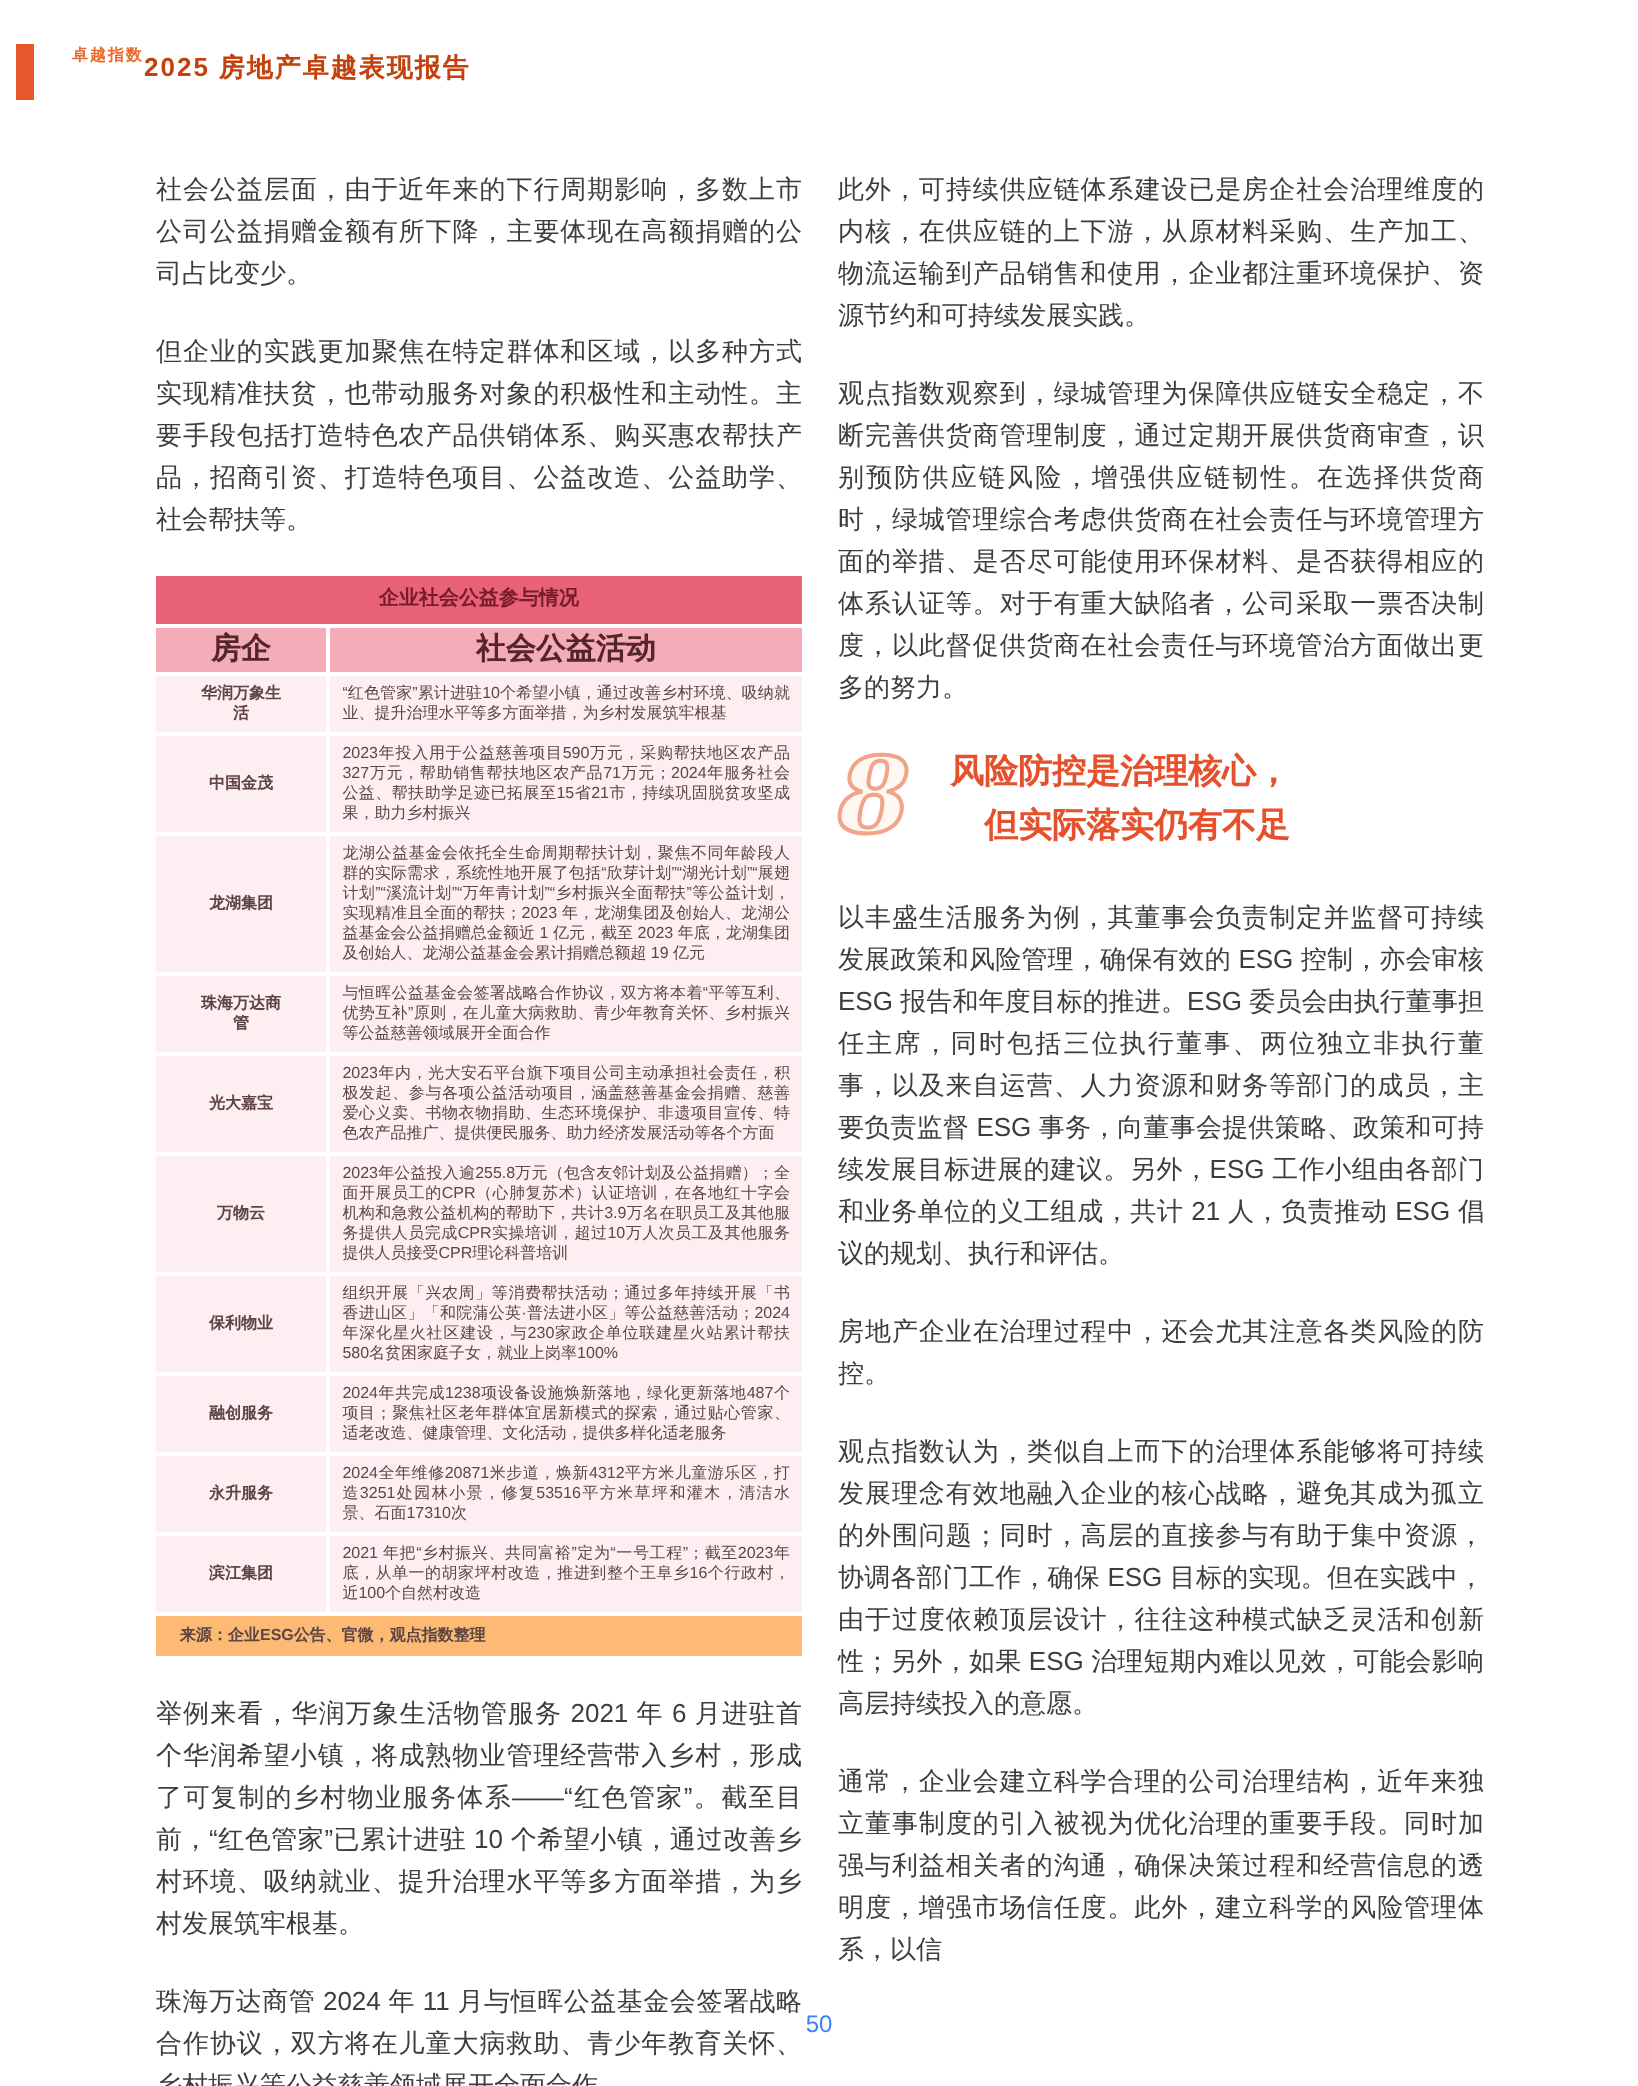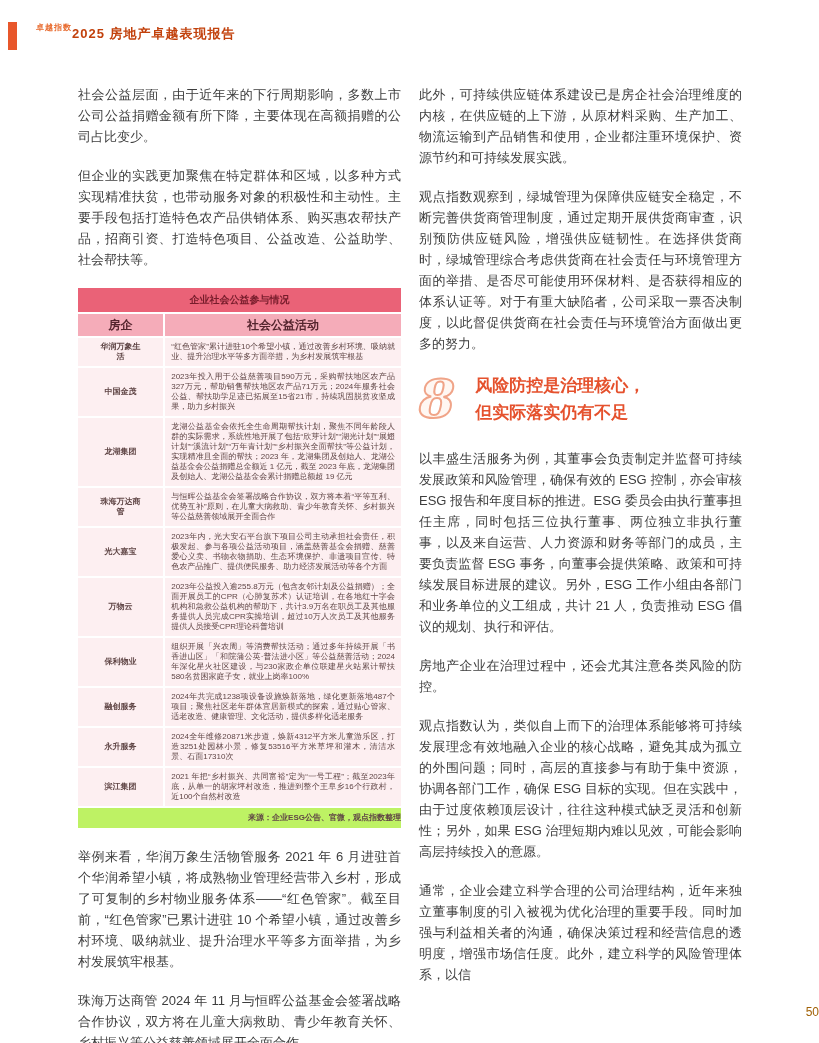--- a/index.html
+++ b/index.html
@@ -16,41 +16,41 @@
   .doc-title{font-size:13px;font-weight:bold;color:#c2410c;letter-spacing:1px;margin-top:3px;}
   
   .content{position:absolute;top:84px;left:78px;right:77px;display:flex;gap:18px;}
   .col{flex:1;min-width:0;text-align:justify;font-size:13px;line-height:21px;}
   .col p{margin:0 0 18px 0;}
   
   .csr-table{margin:4px 0 18px 0;font-size:8px;line-height:10px;color:#5f4545;}
   .tbl-title{background:#ea6277;color:#771c2b;font-weight:bold;text-align:center;
              font-size:10px;padding:7px 4px;}
   .tbl-head{display:flex;background:#f5acb9;font-weight:bold;color:#55252e;
-            border-top:2px solid #fff;font-size:12px;}
+            border-top:2px solid #fff;font-size:15px;}
   .tbl-head .c1{width:27%;padding:6px 3px;text-align:center;border-right:2px solid #fff;box-sizing:border-box;}
   .tbl-head .c2{flex:1;padding:6px 3px;text-align:center;}
   .tbl-row{display:flex;background:#fdeff1;border-top:2px solid #fff;}
   .tbl-row .c1{width:27%;display:flex;align-items:center;justify-content:center;
                text-align:center;padding:4px 19px;border-right:2px solid #fff;
                font-weight:bold;box-sizing:border-box;}
   .tbl-row .c2{flex:1;padding:4px 6px;text-align:justify;}
-  .tbl-source{background:#bef264;border-top:2px solid #fff;text-align:right;
-              padding:5px 0;font-weight:bold;}
+  .tbl-source{background:#fdba74;border-top:2px solid #fff;text-align:left;
+              padding:5px 12px;font-weight:bold;}
   
   .section-heading{display:flex;align-items:center;gap:20px;margin:6px 0 22px 0;}
   .section-number{
     font-family:"DejaVu Serif","Liberation Serif",serif;
     font-size:52px;font-weight:bold;font-style:italic;line-height:0.9;
     color:#fff7f2;-webkit-text-stroke:2px #f0a488;
   }
-  .section-title{color:#e5512d;font-weight:bold;font-size:17px;line-height:27px;text-align:left;}
+  .section-title{color:#e5512d;font-weight:bold;font-size:17px;line-height:27px;text-align:right;}
   
-  .page-number{position:absolute;bottom:24px;left:0;right:0;text-align:right;
-               font-size:12px;color:#a16207;}
+  .page-number{position:absolute;bottom:24px;left:0;right:0;text-align:center;
+               font-size:12px;color:#3b82f6;}
 </style>
 </head>
 <body>
 
 <div class="doc-header">
   <div class="accent-bar"></div>
   <div class="header-text">
     <span class="eyebrow">卓越指数</span>
     <span class="doc-title">2025 房地产卓越表现报告</span>
   </div>

